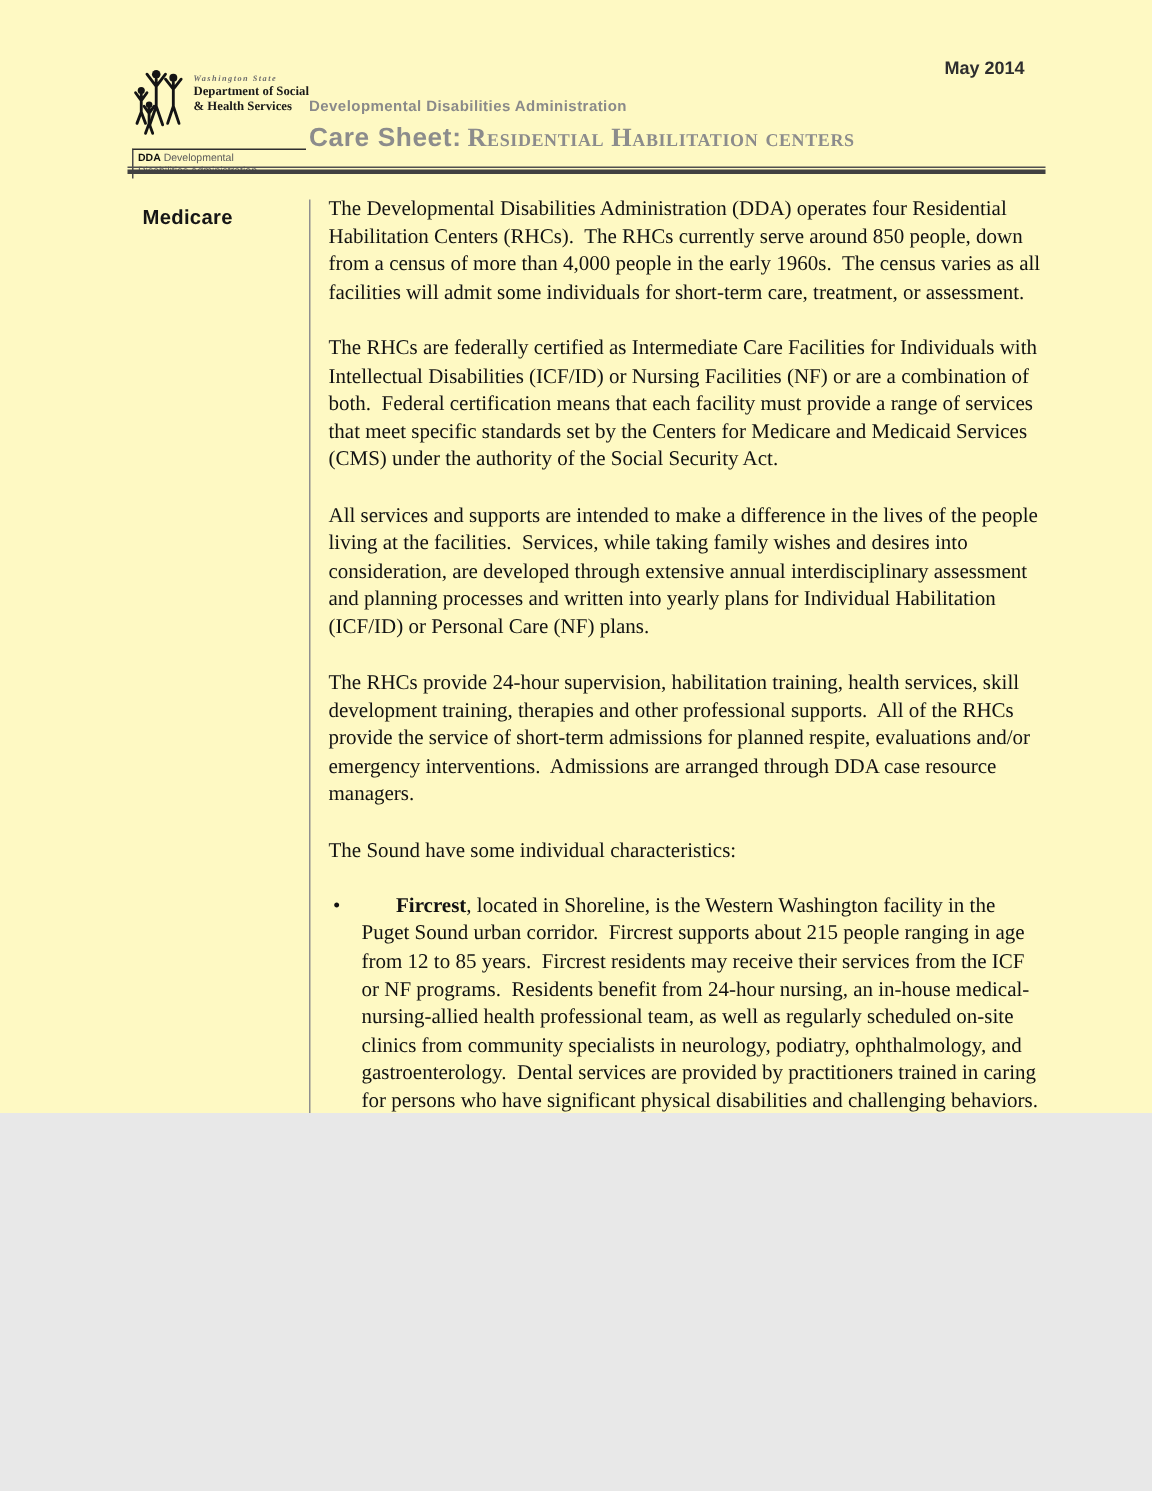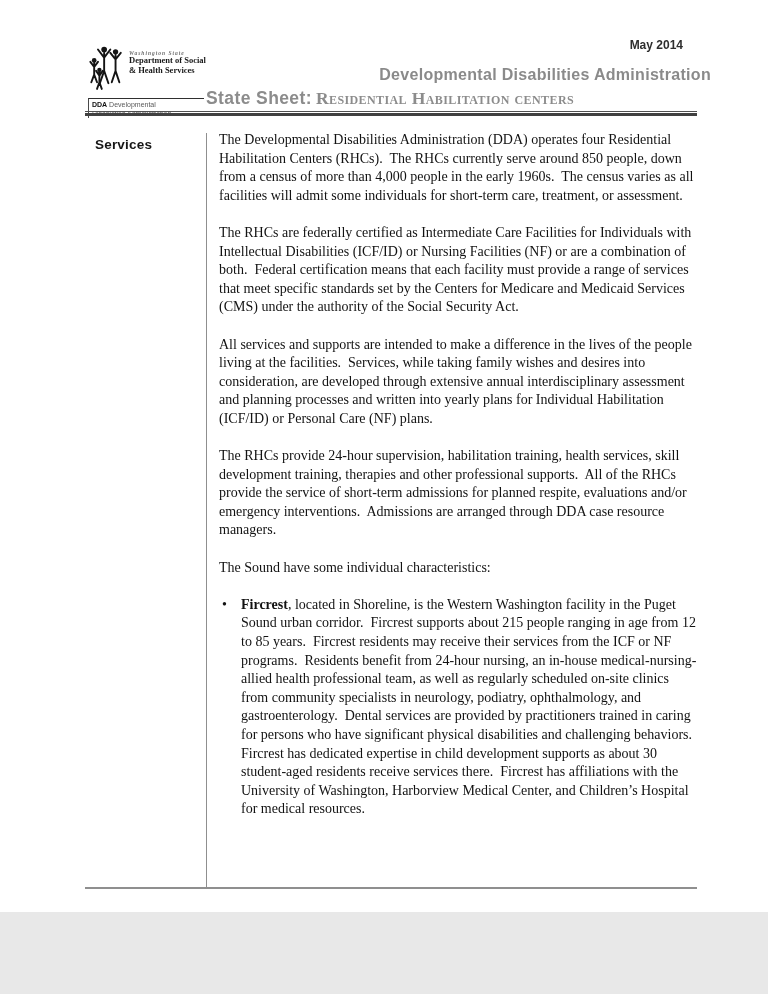--- a/index.html
+++ b/index.html
@@ -1,19 +1,19 @@
 <!DOCTYPE html>
 <html><head>
 <meta charset="utf-8">
 <style>
   html,body{margin:0;padding:0;background:#e8e8e8;}
   .page{
     position:relative;
-    width:768px;height:912px;
-    background:#ffffff;
+    width:768px;height:742px;
+    background:#fef9c3;
     margin:0 auto;
     overflow:hidden;
     font-family:"Liberation Serif","DejaVu Serif",serif;
   }
 
   
   .date{
     position:absolute;top:38px;right:85px;
     font-family:"Liberation Sans",sans-serif;
     font-size:12px;font-weight:700;color:#2e2e2e;
@@ -38,24 +38,23 @@
     border-left:1px solid #4a4a4a;
     margin-top:2px;padding:2px 0 0 3px;
     font-family:"Liberation Sans",sans-serif;
     font-size:7px;line-height:8.5px;color:#5a5a5a;
     white-space:nowrap;
   }
   .dda-row b{color:#111;}
   .header-titles{position:absolute;left:206px;top:66px;width:505px;}
   .admin-line{
     font-family:"Liberation Sans",sans-serif;
-    font-weight:700;font-size:16px;color:#8a8a8a;
+    font-weight:700;font-size:10px;color:#8a8a8a;
     letter-spacing:.3px;
     margin-bottom:4px;
-    text-align:right;
   }
   .factsheet-line{
     font-family:"Liberation Sans",sans-serif;
     font-weight:700;font-size:17.5px;color:#8c8c8c;
     letter-spacing:.4px;white-space:nowrap;
   }
   .factsheet-title{font-variant:small-caps;margin-left:4px;font-family:Liberation Serif, serif;}
   .header-rule{
     position:absolute;left:85px;top:111px;width:612px;
     height:1px;
@@ -77,21 +76,21 @@
   }
   .content{
     position:absolute;left:219px;top:131px;width:478px;
     font-size:14px;line-height:18.6px;color:#121212;
   }
   .para{margin:0 0 18.6px 0;white-space:pre-wrap;}
   .section-heading{font-weight:700;margin:0 0 18.6px 0;}
   .bullet-item{position:relative;padding-left:22px;margin:0;}
   .bullet-marker{position:absolute;left:3px;top:0;}
   .bullet-text{white-space:pre-wrap;}
-  .bullet-text b{font-weight:700;}
+  .bullet-text b{font-weight:700;margin-left:23px;}
 
   
   .bottom-rule{
     position:absolute;left:85px;top:887px;width:612px;
     height:2px;background:#8f8f8f;
   }
   .footer{
     position:absolute;left:88px;top:938px;width:594px;
     display:flex;justify-content:space-between;align-items:center;
     font-family:"Liberation Sans",sans-serif;
@@ -134,27 +133,27 @@
     </div>
     <div class="dda-row">
       <div><b>DDA</b><span> Developmental</span></div>
       <div>Disabilities Administration</div>
     </div>
   </div>
 
   <div class="header-titles">
     <div class="admin-line">Developmental Disabilities Administration</div>
     <div class="factsheet-line">
-      <span>State Sheet:</span><span class="factsheet-title">Residential Habilitation centers</span>
+      <span>Care Sheet:</span><span class="factsheet-title">Residential Habilitation centers</span>
     </div>
   </div>
 
   <div class="header-rule"></div>
 
-  <div class="overview-label">Services</div>
+  <div class="overview-label">Medicare</div>
   <div class="vert-rule"></div>
 
   <div class="content">
     <p class="para">The Developmental Disabilities Administration (DDA) operates four Residential Habilitation Centers (RHCs).  The RHCs currently serve around 850 people, down from a census of more than 4,000 people in the early 1960s.  The census varies as all facilities will admit some individuals for short-term care, treatment, or assessment.</p>
     <p class="para">The RHCs are federally certified as Intermediate Care Facilities for Individuals with Intellectual Disabilities (ICF/ID) or Nursing Facilities (NF) or are a combination of both.  Federal certification means that each facility must provide a range of services that meet specific standards set by the Centers for Medicare and Medicaid Services (CMS) under the authority of the Social Security Act.</p>
     <p class="para">All services and supports are intended to make a difference in the lives of the people living at the facilities.  Services, while taking family wishes and desires into consideration, are developed through extensive annual interdisciplinary assessment and planning processes and written into yearly plans for Individual Habilitation (ICF/ID) or Personal Care (NF) plans.</p>
     <p class="para">The RHCs provide 24-hour supervision, habilitation training, health services, skill development training, therapies and other professional supports.  All of the RHCs provide the service of short-term admissions for planned respite, evaluations and/or emergency interventions.  Admissions are arranged through DDA case resource managers.</p>
     <p class="para">The Sound have some individual characteristics:</p>
     <div class="bullet-item">
       <span class="bullet-marker">•</span>

